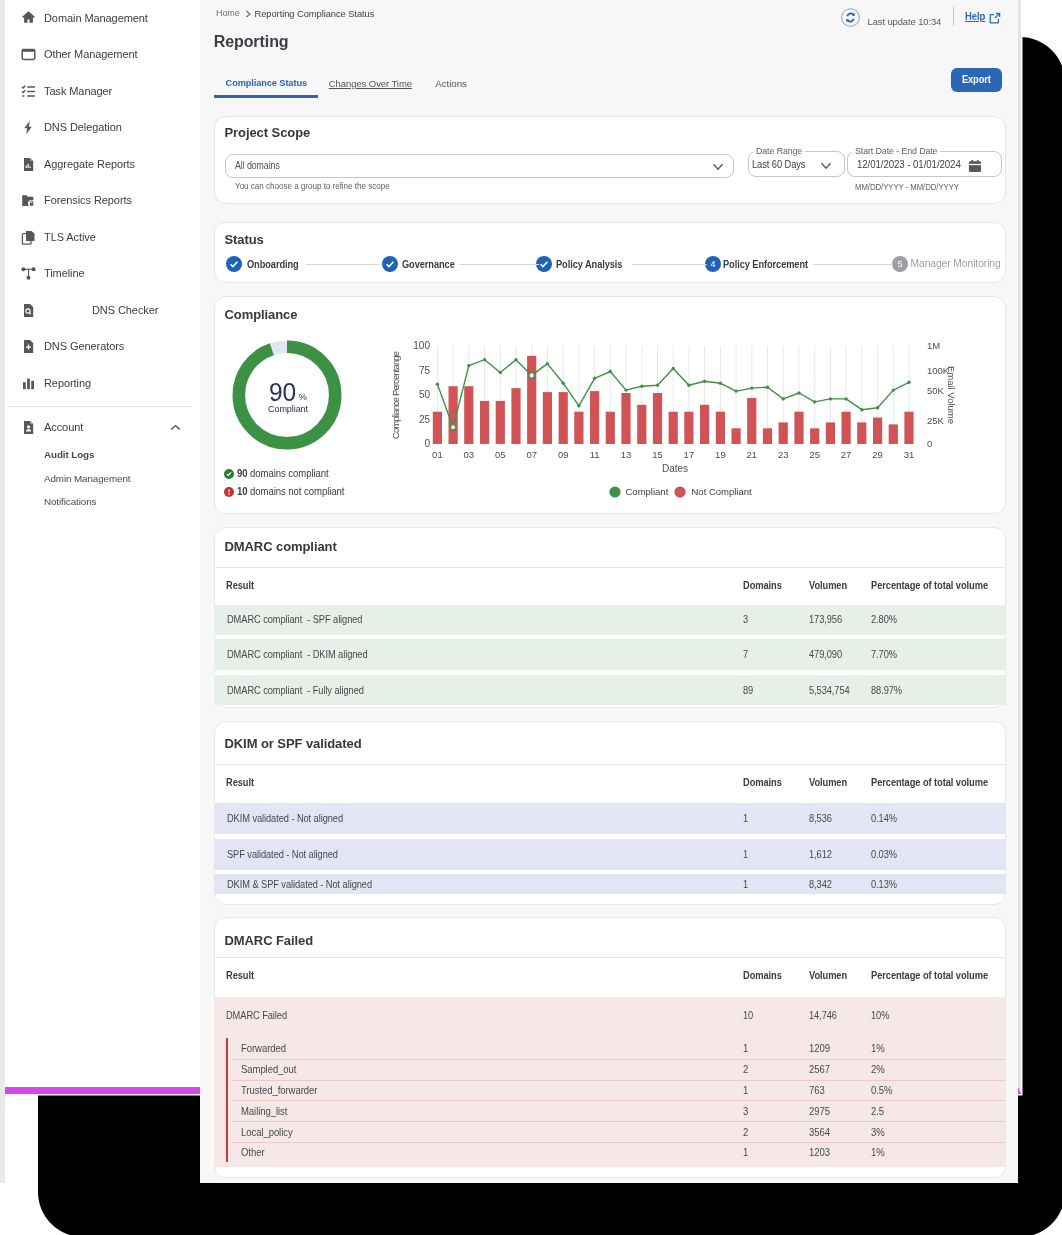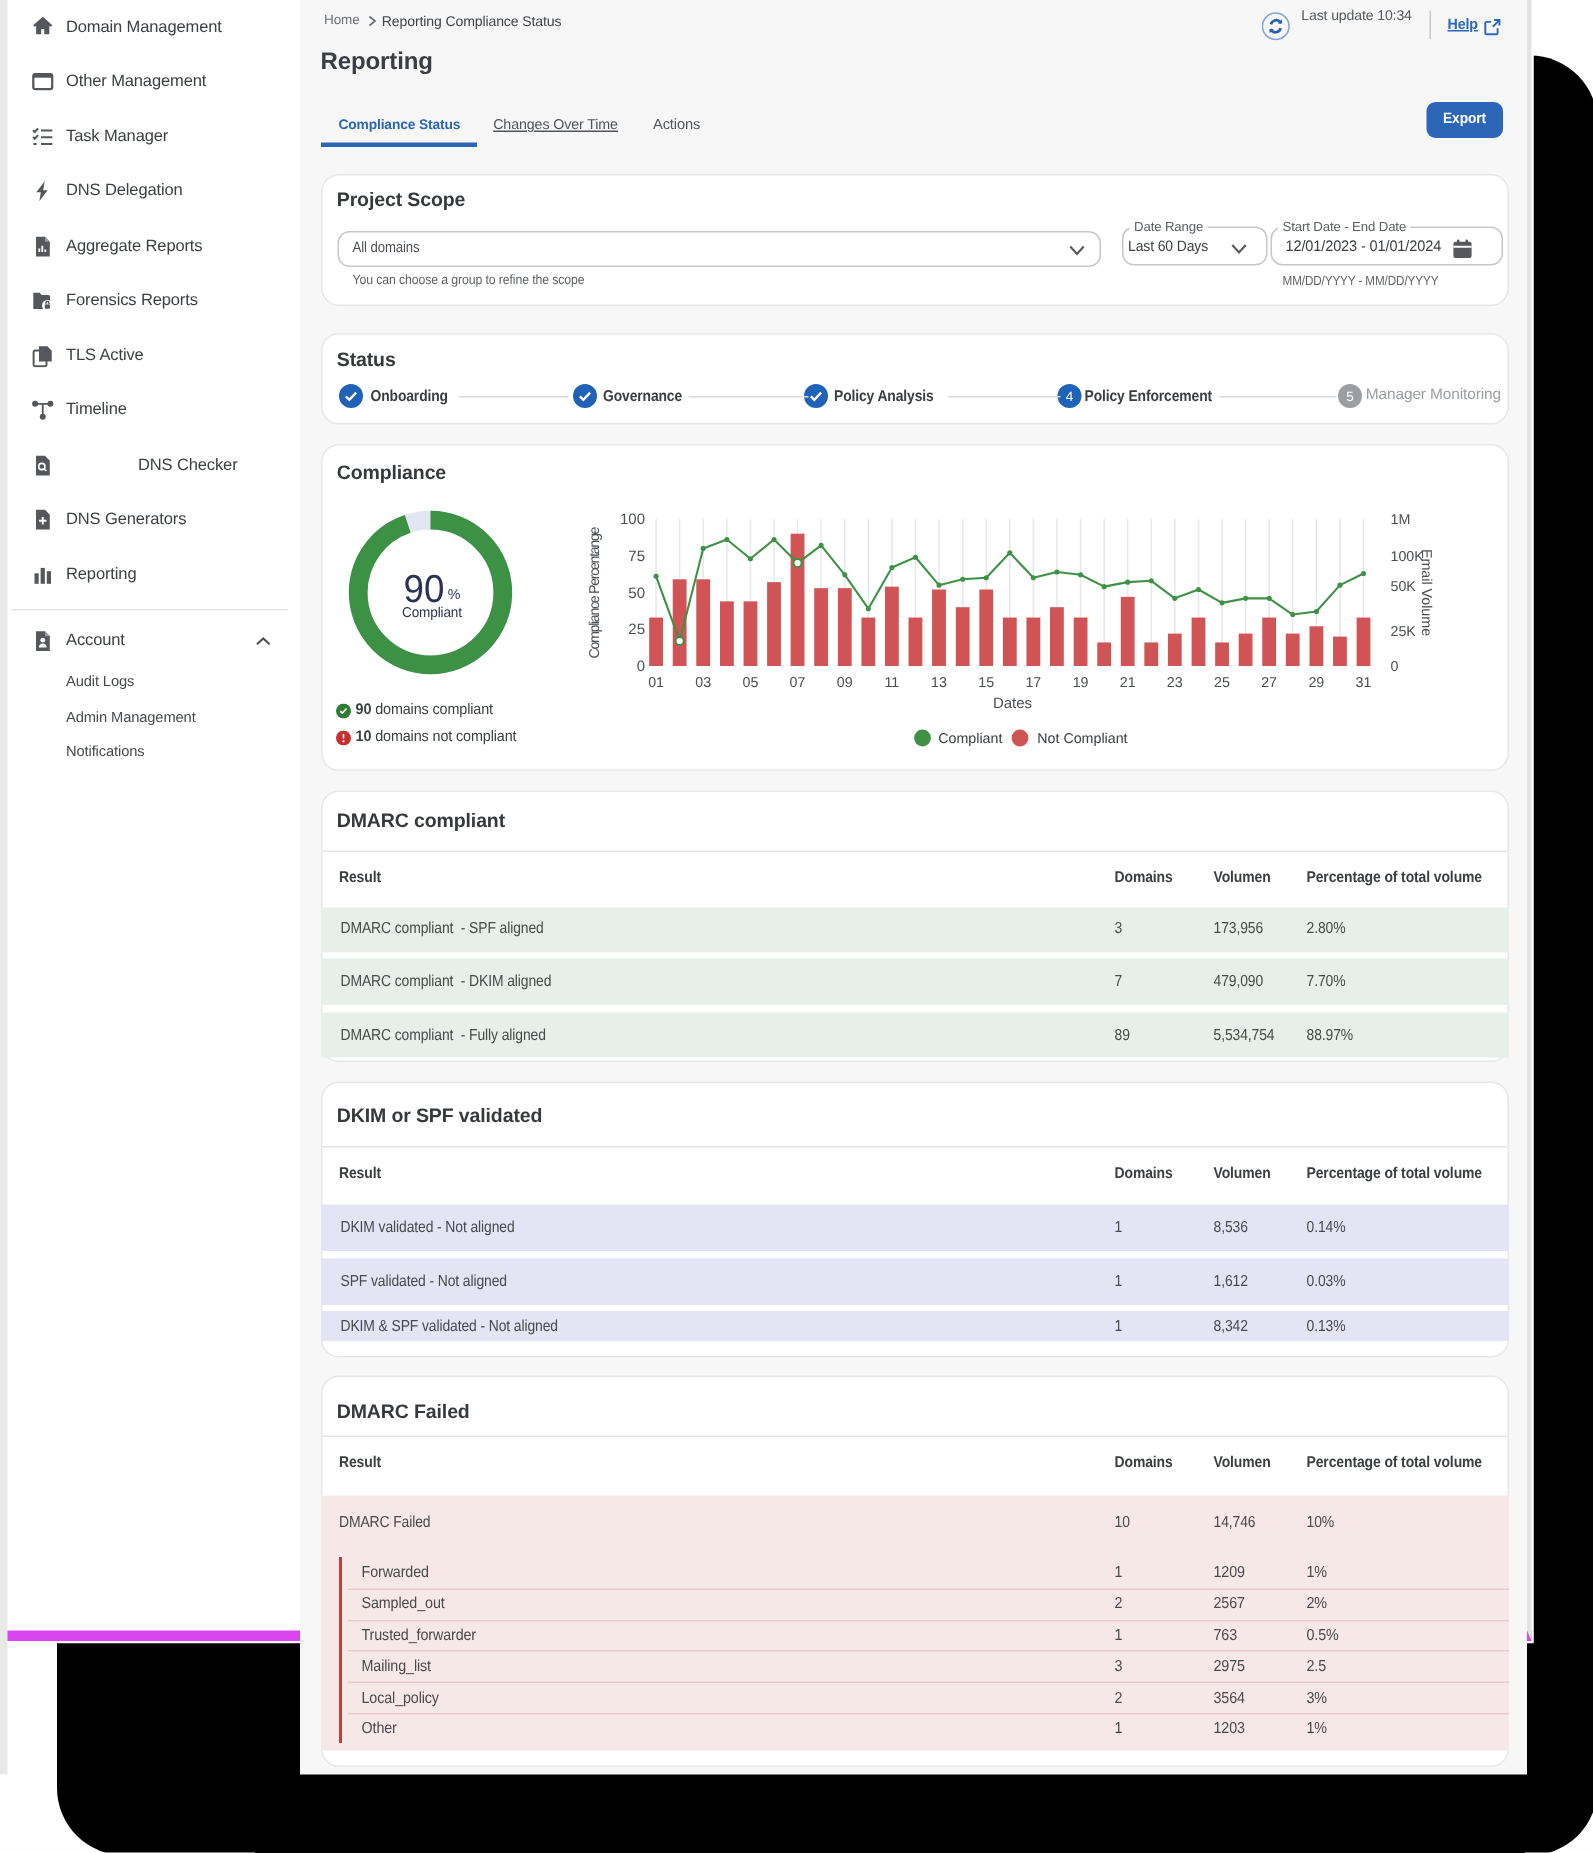--- a/index.html
+++ b/index.html
@@ -94,37 +94,37 @@
       <svg class="abs" style="left:21px;top:420px" width="15" height="15" viewBox="0 0 15 15">
         <path d="M3 .9h6l3.2 3.2v9.9H3z" fill="#54575c"></path>
         <path d="M9 .9l3.2 3.2H9z" fill="#9b9ea2"></path>
         <circle cx="7.5" cy="6.8" r="1.6" fill="#fff"></circle>
         <path d="M4.9 11.6c0-1.5 1.2-2.6 2.6-2.6s2.6 1.1 2.6 2.6z" fill="#fff"></path>
       </svg>
       <div class="abs" style="left:44px;top:421.0px;font-size:11px;font-weight:400;color:#3c4043;line-height:13px;letter-spacing:-0.08px;white-space:nowrap;">Account</div>
       <svg class="abs" style="left:170px;top:424px" width="11" height="7" viewBox="0 0 11 7">
         <path d="M1.3 5.5 5.5 1.6 9.7 5.5" fill="none" stroke="#4c4f54" stroke-width="1.4"></path>
       </svg>
-      <div class="abs" style="left:44px;top:449.4px;font-size:9.8px;font-weight:400;color:#46494d;line-height:11.8px;letter-spacing:-0.08px;white-space:nowrap;">Audit Logs</div>
+      <div class="abs" style="left:44px;top:449.4px;font-size:9.8px;font-weight:700;color:#46494d;line-height:11.8px;letter-spacing:-0.08px;white-space:nowrap;">Audit Logs</div>
       <div class="abs" style="left:44px;top:472.7px;font-size:9.8px;font-weight:400;color:#46494d;line-height:11.8px;letter-spacing:-0.08px;white-space:nowrap;">Admin Management</div>
       <div class="abs" style="left:44px;top:496.0px;font-size:9.8px;font-weight:400;color:#46494d;line-height:11.8px;letter-spacing:-0.08px;white-space:nowrap;">Notifications</div>
 
     <div class="abs" style="left:216px;top:8.0px;font-size:9px;font-weight:400;color:#6d7175;line-height:11px;letter-spacing:-0.08px;white-space:nowrap;">Home</div>
     <svg class="abs" style="left:244.5px;top:10px" width="6" height="8" viewBox="0 0 6 8">
         <path d="M1.3 1 5 4 1.3 7" fill="none" stroke="#6d7175" stroke-width="1.2"></path>
       </svg>
     <div class="abs" style="left:254.5px;top:7.8px;font-size:9.4px;font-weight:400;color:#404448;line-height:11.4px;letter-spacing:-0.08px;white-space:nowrap;">Reporting Compliance Status</div>
     <svg class="abs" style="left:841px;top:7.5px" width="19" height="19" viewBox="0 0 20 20">
         <circle cx="10" cy="10" r="9.3" fill="none" stroke="#85a3dd" stroke-width="1.1"></circle>
         <path d="M6.6 8.7a3.8 3.8 0 0 1 6.3-1.9l.9.9" fill="none" stroke="#2960b4" stroke-width="1.9"></path>
         <path d="M14.4 5.1v3h-3z" fill="#2960b4"></path>
         <path d="M13.4 11.3a3.8 3.8 0 0 1-6.3 1.9l-.9-.9" fill="none" stroke="#2960b4" stroke-width="1.9"></path>
         <path d="M5.6 14.9v-3h3z" fill="#2960b4"></path>
       </svg>
-    <div class="abs" style="left:867.5px;top:4px;font-size:9.4px;font-weight:400;color:#55595c;line-height:11.4px;letter-spacing:-0.08px;white-space:nowrap;text-align:center;">Last update 10:34</div>
+    <div class="abs" style="left:867.5px;top:16px;font-size:9.4px;font-weight:400;color:#55595c;line-height:11.4px;letter-spacing:-0.08px;white-space:nowrap;text-align:center;">Last update 10:34</div>
     <div class="abs" style="left:952.5px;top:7px;width:1px;height:19px;background:#c9c9c9"></div>
     <div class="abs" style="left:964.5px;top:10.5px;font-size:10px;font-weight:700;color:#2a68b8;line-height:12px;letter-spacing:-0.08px;white-space:nowrap;transform:scaleX(0.95);transform-origin:0 50%;text-decoration:underline">Help</div>
     <svg class="abs" style="left:988.5px;top:12.3px" width="12" height="12" viewBox="0 0 14 14">
         <path d="M11 8v3.6a1 1 0 0 1-1 1H2.4a1 1 0 0 1-1-1V4a1 1 0 0 1 1-1H6" fill="none" stroke="#2a68b8" stroke-width="1.5"></path>
         <path d="M8.2 1.6h4.2v4.2" fill="none" stroke="#2a68b8" stroke-width="1.5"></path>
         <path d="m12.2 1.8-5 5" stroke="#2a68b8" stroke-width="1.5"></path>
       </svg>
 
     <div class="abs" style="left:213.7px;top:32.5px;font-size:16px;font-weight:700;color:#3a3e44;line-height:18px;letter-spacing:-0.08px;white-space:nowrap;">Reporting</div>
 

